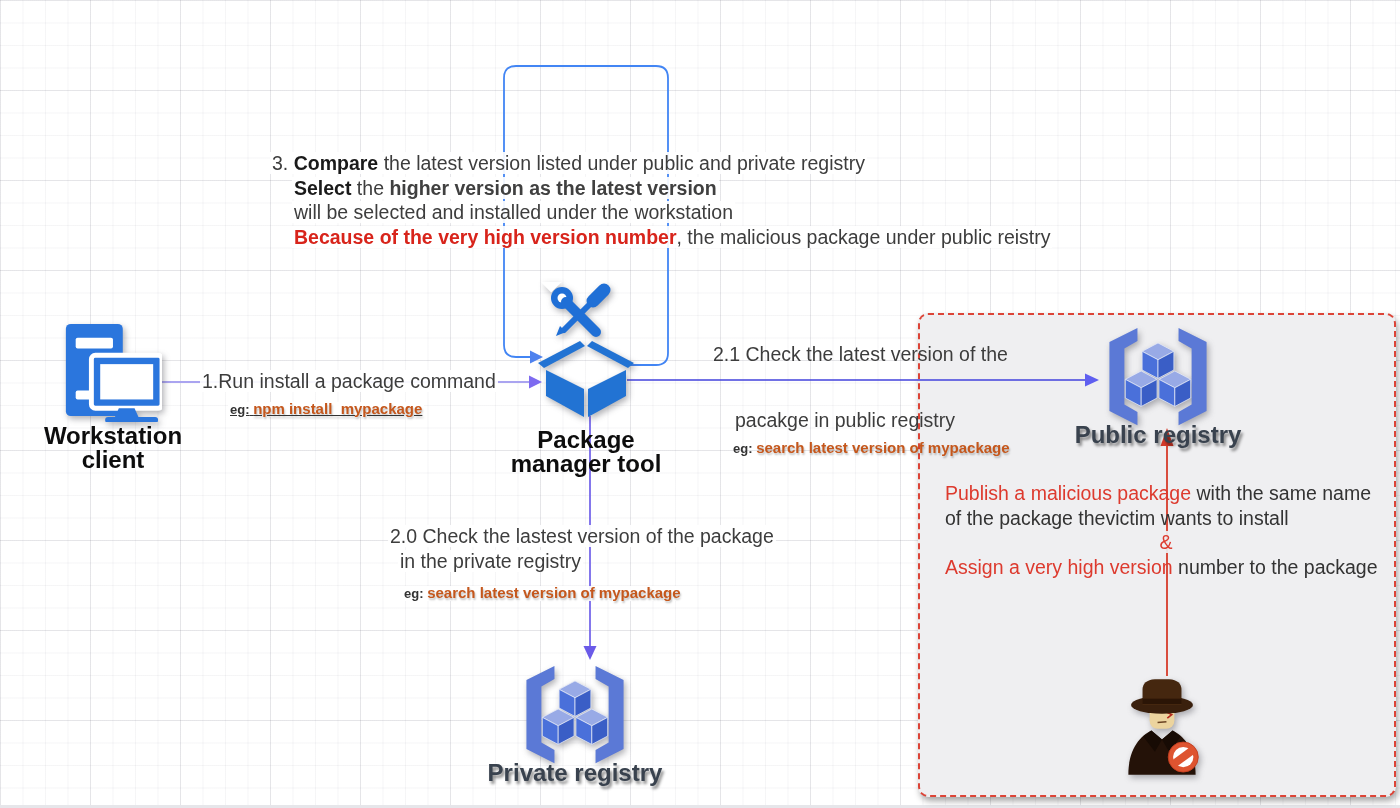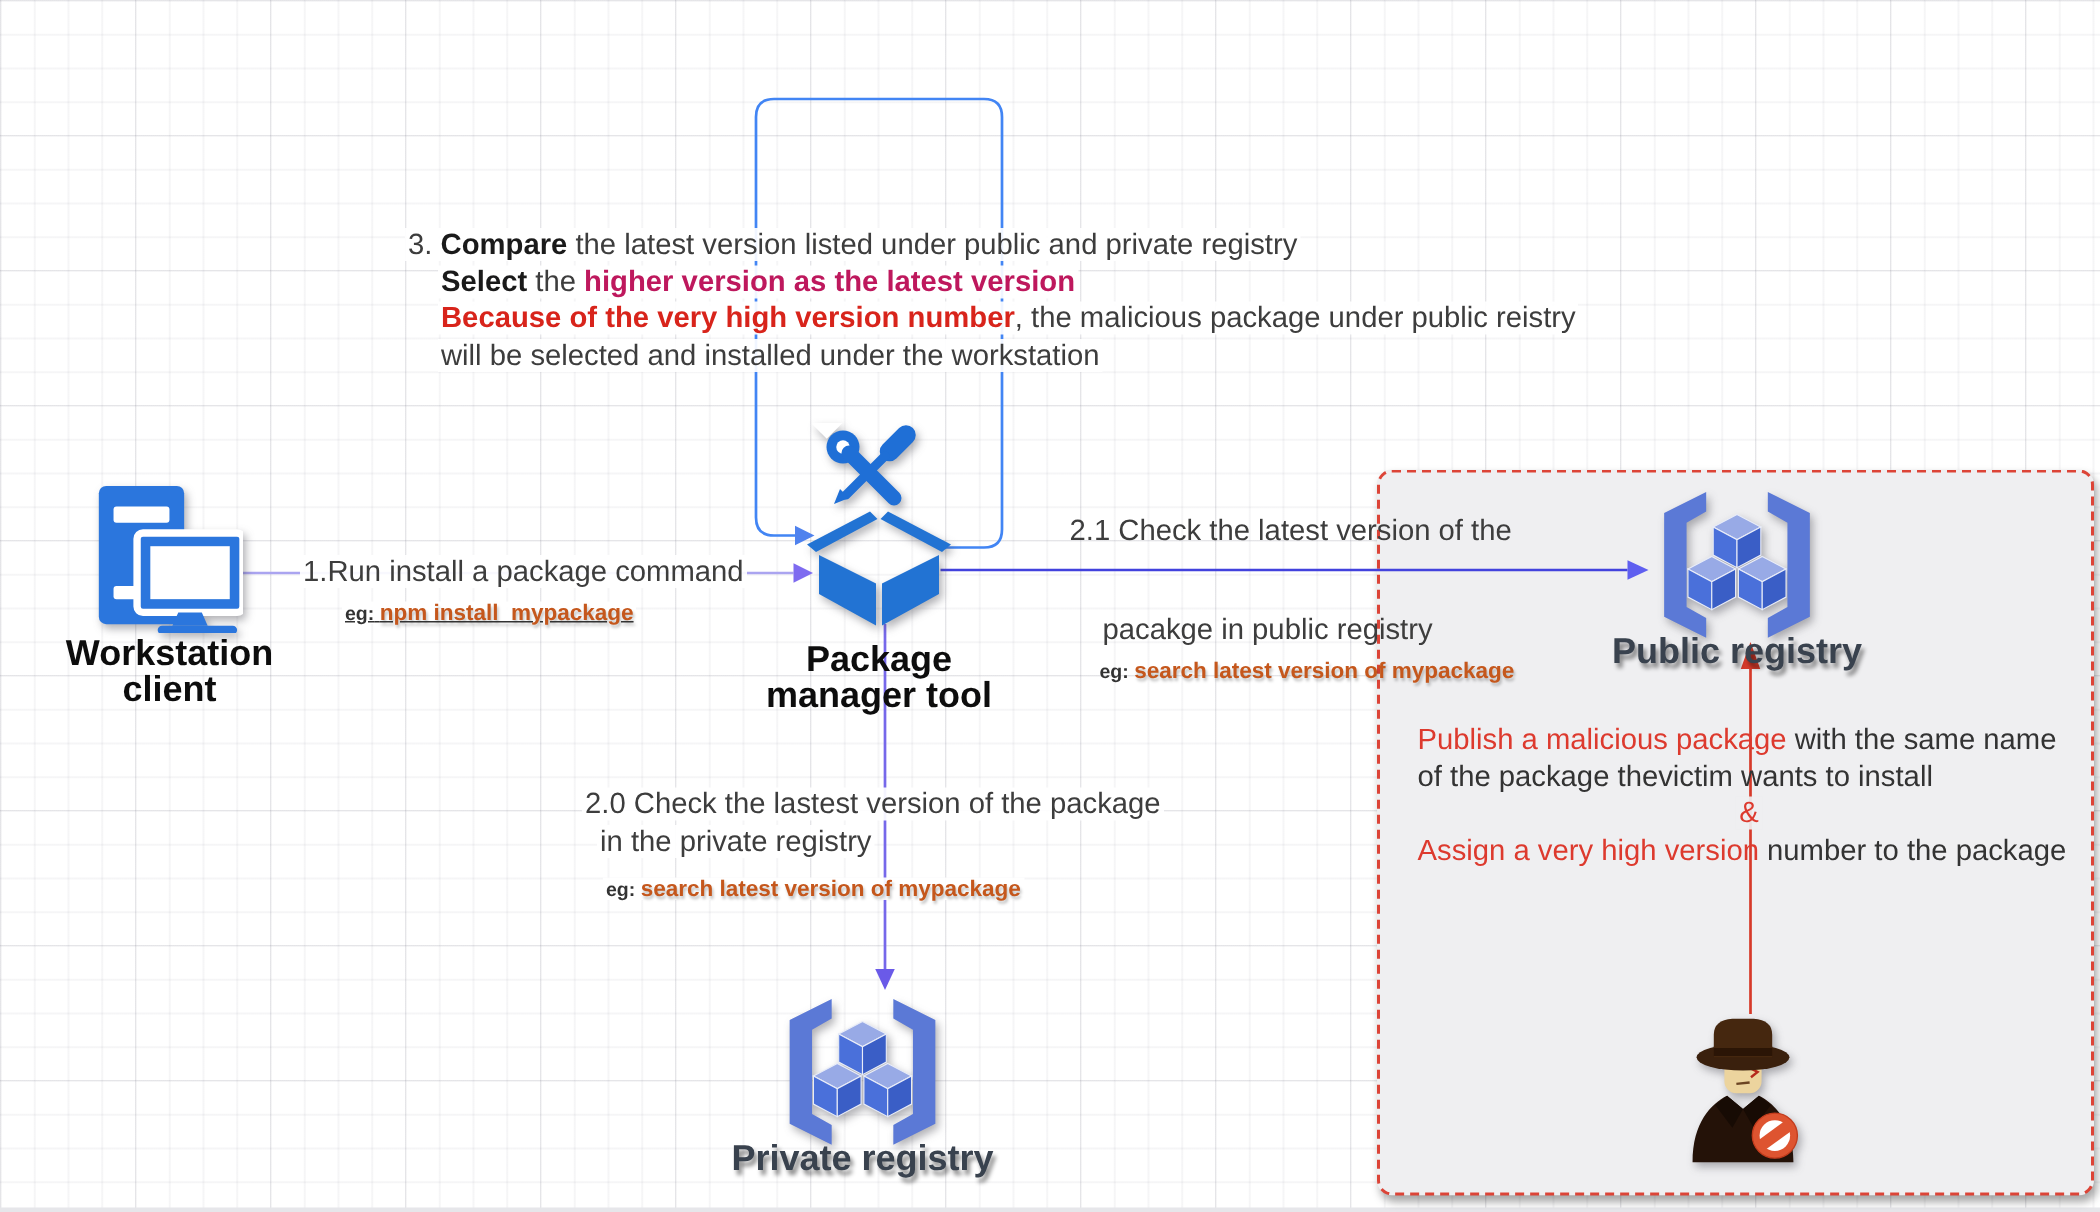--- a/index.html
+++ b/index.html
@@ -13,21 +13,21 @@
       linear-gradient(to bottom, rgba(120,120,135,0.07) 1px, transparent 1px);
     background-size:90px 90px, 90px 90px, 22.5px 22.5px, 22.5px 22.5px;}
   .attack-box{position:absolute;left:918px;top:313px;width:474px;height:480px;
     background:#efeff1;border:2px dashed #dc4437;border-radius:10px;
     box-shadow:2px 4px 6px rgba(0,0,0,0.35);z-index:1;}
   svg.connectors{position:absolute;left:0;top:0;z-index:2;}
   .txt{position:absolute;z-index:3;color:#3d3d3d;font-size:19.5px;line-height:24.5px;white-space:nowrap;}
   .halo{background:rgba(255,255,255,0.92);padding:0 2px;box-decoration-break:clone;}
   .halo-gray{background:rgba(239,239,241,0.92);padding:0 2px;}
   b.dk{color:#1a1a1a;}
-  .em-blue{color:#be185d;font-weight:bold;}
+  .em-blue{color:#404040;font-weight:bold;}
   .em-red{color:#d8241b;font-weight:bold;}
   .red-t{color:#dd3a2e;}
   .dark-t{color:#333;}
   .eg-line{font-size:13px;color:#333;font-weight:bold;}
   .cmd{font-size:15px;color:#c5571c;font-weight:bold;white-space:pre;
     text-shadow:1px 2px 2px rgba(0,0,0,0.25);}
   .node-label{position:absolute;z-index:3;text-align:center;font-weight:bold;
     font-size:24px;line-height:24px;color:#0d0d0d;}
   .registry-label{color:#39424e;text-shadow:2px 3px 3px rgba(0,0,0,0.45);}
   .icon{position:absolute;z-index:3;filter:drop-shadow(2px 3px 3px rgba(60,60,70,0.40));}
@@ -66,22 +66,22 @@
 
     <g>
       <line x1="1167" y1="444" x2="1167" y2="676" stroke="#d63a2a" stroke-width="1.8"></line>
       <polygon points="1160.5,446 1173.5,446 1167,428" fill="#d63a2a"></polygon>
     </g>
   </svg>
 
   <div class="txt" style="left:270px;top:151px;">
     <div><span class="halo"><span>3. </span><b class="dk">Compare</b><span> the latest version listed under public and private registry</span></span></div>
     <div style="margin-left:22px;"><span class="halo"><b class="dk">Select</b><span> the </span><span class="em-blue">higher version as the latest version</span></span></div>
+    <div style="margin-left:22px;"><span class="halo">will be selected and installed under the workstation</span></div>
     <div style="margin-left:22px;"><span class="halo"><span class="em-red">Because of the very high version number</span><span>, the malicious package under public reistry</span></span></div>
-    <div style="margin-left:22px;"><span class="halo">will be selected and installed under the workstation</span></div>
   </div>
 
   <svg class="icon" style="left:60px;top:320px;" width="102" height="102" viewBox="0 0 104 104">
     <rect x="6" y="4" width="58" height="94" rx="5" fill="#2b76dd"></rect>
     <rect x="16" y="18" width="38" height="11" rx="2" fill="#ffffff"></rect>
     <rect x="16" y="72" width="24" height="9" rx="2" fill="#ffffff"></rect>
     <rect x="32" y="36" width="72" height="54" rx="4" fill="#2b76dd" stroke="#ffffff" stroke-width="5"></rect>
     <rect x="41" y="45" width="54" height="36" fill="#ffffff"></rect>
     <polygon points="60,90 76,90 80,99 56,99" fill="#2b76dd"></polygon>
     <rect x="46" y="99" width="54" height="6" rx="3" fill="#2b76dd"></rect>

